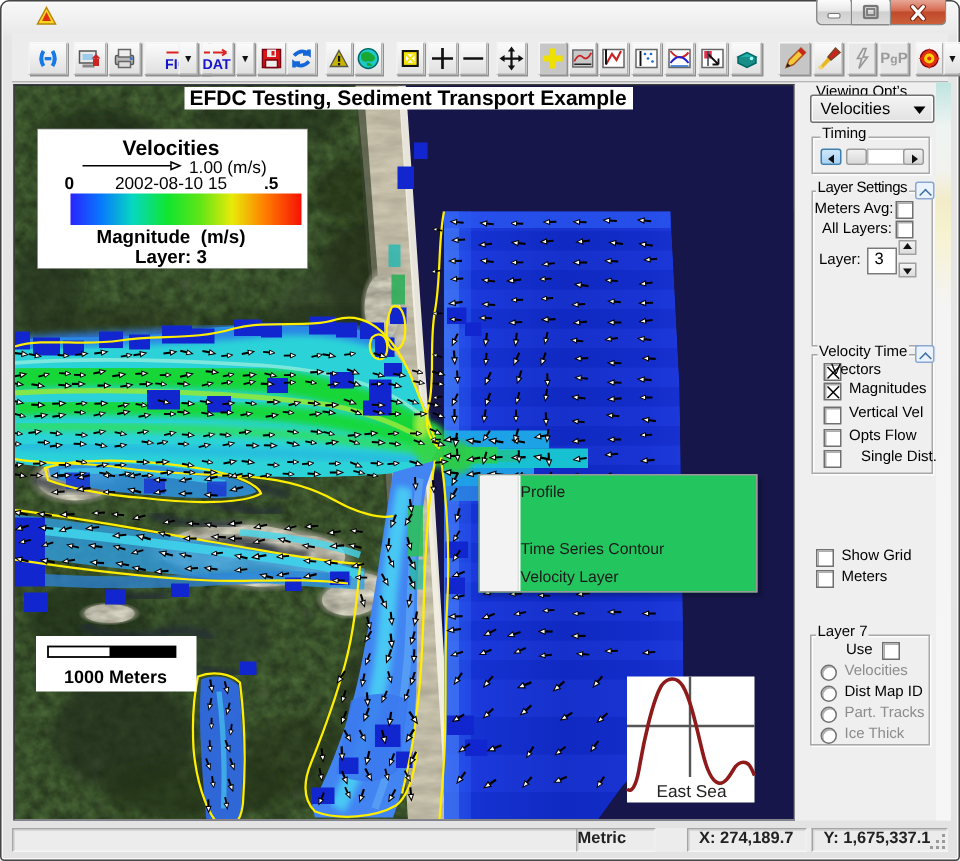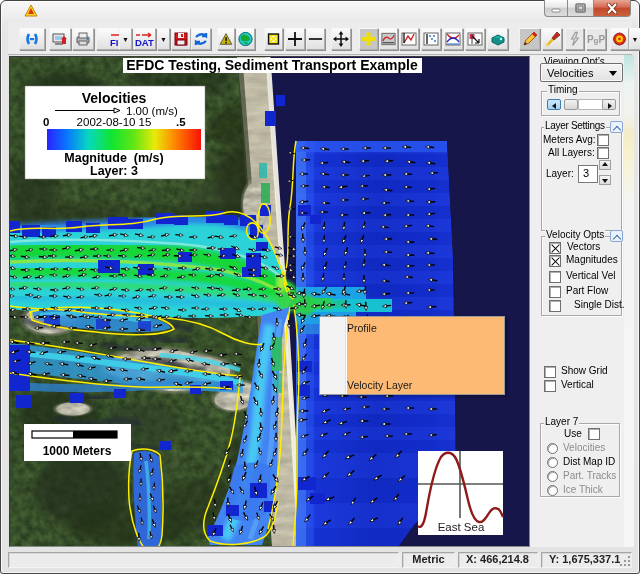--- a/index.html
+++ b/index.html
@@ -49,21 +49,21 @@
 #combo .ar{position:absolute;right:5px;top:7px;width:0;height:0;border:4px solid transparent;border-top:5px solid #000;border-bottom:none}
 
 .sbtn{position:absolute;width:14px;height:11px;background:linear-gradient(#f2f2f2,#d8d8d8);border:1px solid #9a9a9a;border-radius:2px}
 .sbtn.act{background:linear-gradient(#cde6fa,#a8d2f2);border-color:#3c7fb1}
 .tri{position:absolute;width:0;height:0}
 
 .spin{position:absolute;width:12px;height:10px;background:linear-gradient(#f4f4f4,#dcdcdc);border:1px solid #a0a0a0;display:flex;align-items:center;justify-content:center}
 
 .tin{position:absolute;background:#fff;border:1px solid #7a7a7a;font-size:11px;padding-left:4px;padding-top:1px}
 
-#menu{position:absolute;left:319px;top:316px;width:186px;height:79px;background:#fdba74;border:1px solid #9a9a9a;
+#menu{position:absolute;left:319px;top:316px;width:186px;height:79px;background:#22c55e;border:1px solid #9a9a9a;
  box-shadow:2px 2px 3px rgba(0,0,0,.25);font-size:10.5px;color:#1a1a1a}
 #menu .gut{position:absolute;left:0;top:0;width:26px;height:100%;background:#f3f3f3;border-right:1px solid #e0e0e0;box-shadow:1px 0 0 #fff}
 #menu .mi{position:absolute;left:1px;width:182px;height:19px;line-height:19px;padding-left:26px}
 #menu .mi.hl{background:linear-gradient(#f3f9fd,#d2e9fa);border:1px solid #a9d1ee;border-radius:3px;line-height:17px}
 
 #sbar{position:absolute;left:8px;top:552px;width:624px;height:16px;background:#ececec;font-size:11px;font-weight:bold;color:#222}
 .sp{position:absolute;top:0;height:16px;border:1px solid #a5a5a5;border-bottom-color:#f5f5f5;border-right-color:#f0f0f0;box-shadow:inset 1px 1px 0 #d8d8d8;background:#ececec}
 
 #gl{position:absolute;left:624px;top:55px;width:10px;height:492px;z-index:5;background:
  linear-gradient(180deg,#bfe4e0 0%,#eef4f2 6%,#f2f2ee 12%,#f2ecc8 16%,#f7f2ce 20%,#f4f4f4 30%,#f6f6f6 100%)}
@@ -1135,62 +1135,63 @@
       <div class="cbx" style="left:67px;top:92px"></div>
       <div class="lbl" style="left:16px;top:113px">Layer:</div>
       <div class="tin" style="left:48px;top:110px;width:20px;height:18px">3</div>
       <div class="spin" style="left:69px;top:105px">
         <i class="tri" style="border:3.5px solid transparent;border-bottom:4.5px solid #111;border-top:none;margin-top:-2px"></i>
       </div>
       <div class="spin" style="left:69px;top:120px">
         <i class="tri" style="border:3.5px solid transparent;border-top:4.5px solid #111;border-bottom:none;margin-top:2px"></i>
       </div>
       <div class="grp" style="left:11px;top:181px;width:81px;height:80px"></div>
-      <div class="grpl" style="left:15px;top:174px">Velocity Opts</div>
+      <div class="grpl" style="left:15px;top:174px">Velocity Time</div>
       <div class="colbtn" style="left:80px;top:175px"></div>
       <div class="cbx" style="left:19px;top:187px">
         <i class="xm"></i>
       </div>
-      <div class="lbl" style="left:37px;top:186px">Vectors</div>
+      <div class="lbl" style="left:24px;top:186px">Vectors</div>
       <div class="cbx" style="left:19px;top:200px">
         <i class="xm"></i>
       </div>
       <div class="lbl" style="left:36px;top:199px">Magnitudes</div>
       <div class="cbx" style="left:19px;top:216px"></div>
       <div class="lbl" style="left:36px;top:215px">Vertical Vel</div>
       <div class="cbx" style="left:19px;top:231px"></div>
-      <div class="lbl" style="left:36px;top:230px">Part Flow</div>
+      <div class="lbl" style="left:36px;top:230px">Opts Flow</div>
       <div class="cbx" style="left:19px;top:245px"></div>
       <div class="lbl" style="left:44px;top:244px">Single Dist.</div>
       <div class="cbx" style="left:14px;top:311px"></div>
       <div class="lbl" style="left:31px;top:310px">Show Grid</div>
       <div class="cbx" style="left:14px;top:325px"></div>
-      <div class="lbl" style="left:31px;top:324px">Vertical</div>
+      <div class="lbl" style="left:31px;top:324px">Meters</div>
       <div class="grp" style="left:10px;top:368px;width:80px;height:74px"></div>
       <div class="grpl" style="left:14px;top:361px">Layer 7</div>
       <div class="lbl" style="left:34px;top:373px">Use</div>
       <div class="cbx" style="left:58px;top:373px"></div>
       <div class="rad" style="left:17px;top:388px"></div>
       <div class="lbl gray" style="left:33px;top:387px">Velocities</div>
       <div class="rad" style="left:17px;top:402px"></div>
       <div class="lbl " style="left:33px;top:401px">Dist Map ID</div>
       <div class="rad" style="left:17px;top:416px"></div>
       <div class="lbl gray" style="left:33px;top:415px">Part. Tracks</div>
       <div class="rad" style="left:17px;top:430px"></div>
       <div class="lbl gray" style="left:33px;top:429px">Ice Thick</div>
     </div>
 <div id="menu">
       <div class="gut"></div>
 <div class="mi" style="top:2px">Profile</div>
+<div class="mi" style="top:40px">Time Series Contour</div>
 <div class="mi" style="top:59px">Velocity Layer</div>
 </div>
 <div id="sbar">
 <div class="sp" style="left:0px;width:391px"></div>
-<div class="sp" style="left:394px;width:53px;text-align:center"><span style="position:relative;top:0px">Metric</span></div>
-<div class="sp" style="left:450px;width:80px;padding-left:7px">X: 466,214.8</div>
+<div class="sp" style="left:376px;width:53px;"><span style="position:relative;top:0px">Metric</span></div>
+<div class="sp" style="left:450px;width:80px;padding-left:7px">X: 274,189.7</div>
 <div class="sp" style="left:533px;width:91px;padding-left:7px">Y: 1,675,337.1</div>
 <svg style="position:absolute;right:1px;bottom:1px" width="12" height="12" viewBox="0 0 12 12" xmlns="http://www.w3.org/2000/svg">
 <g fill="#9a9a9a">
           <rect x="9" y="9" width="2" height="2"></rect>
           <rect x="9" y="5" width="2" height="2"></rect>
           <rect x="9" y="1" width="2" height="2"></rect>
           <rect x="5" y="9" width="2" height="2"></rect>
           <rect x="5" y="5" width="2" height="2"></rect>
           <rect x="1" y="9" width="2" height="2"></rect>
         </g>

